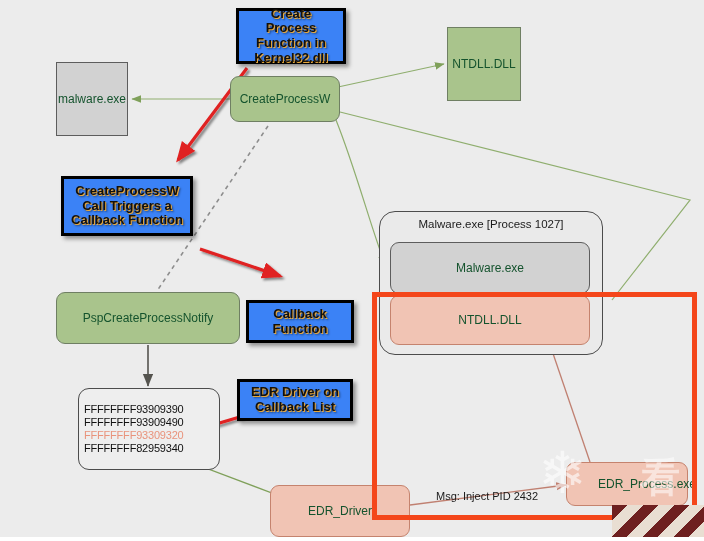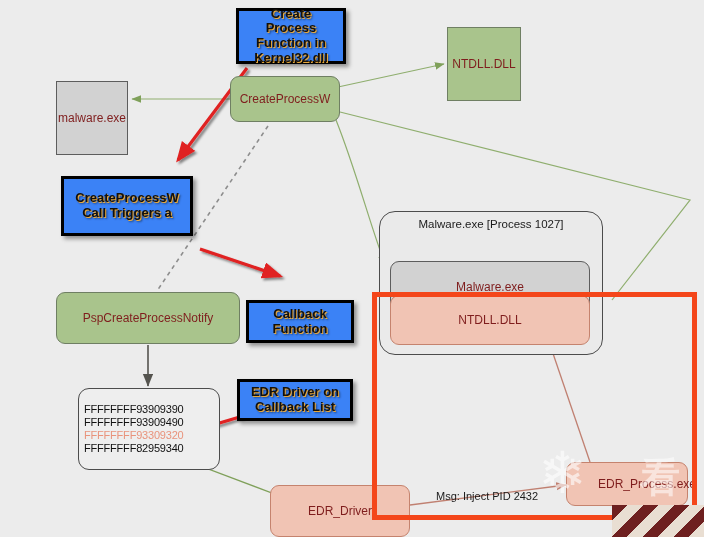--- a/index.html
+++ b/index.html
@@ -13,28 +13,28 @@
   }
   #stage{position:relative;width:704px;height:541px;overflow:hidden;background:#ececec;}
   #edges{position:absolute;left:0;top:0;width:704px;height:541px;}
 
   
   .node{
     position:absolute;
     box-sizing:border-box;
     display:flex;align-items:center;justify-content:center;
     text-align:center;
-    color:#7f1d1d;
+    color:#14532d;
     font-size:12px;
     line-height:1.25;
     z-index:3;
   }
   .rounded{border-radius:9px;}
   .green{background:#a9c48c;border:1.5px solid #6f7f63;}
-  .grey{background:#d2d2d2;border:1.5px solid #5d5d5d;margin-top:19px;}
+  .grey{background:#d2d2d2;border:1.5px solid #5d5d5d;}
   .salmon{background:#f1c4b4;border:1.5px solid #c5836e;}
   .square{border-radius:0;}
 
   
   .container-box{
     position:absolute;
     box-sizing:border-box;
     background:#eaeaea;
     border:1.5px solid #4c4c4c;
     border-radius:16px;
@@ -221,20 +221,21 @@
       <div>Create Process</div>
       <div>Function in</div>
       <div>Kernel32.dll</div>
     </div>
   </div>
 
   <div class="callout" style="left:61px;top:176px;width:132px;height:60px;">
     <div>
       <div>CreateProcessW</div>
       <div>Call Triggers a</div>
+      <div>Callback Function</div>
     </div>
   </div>
 
   <div class="callout" style="left:246px;top:300px;width:108px;height:43px;">
     <div>
       <div>Callback</div>
       <div>Function</div>
     </div>
   </div>
 

